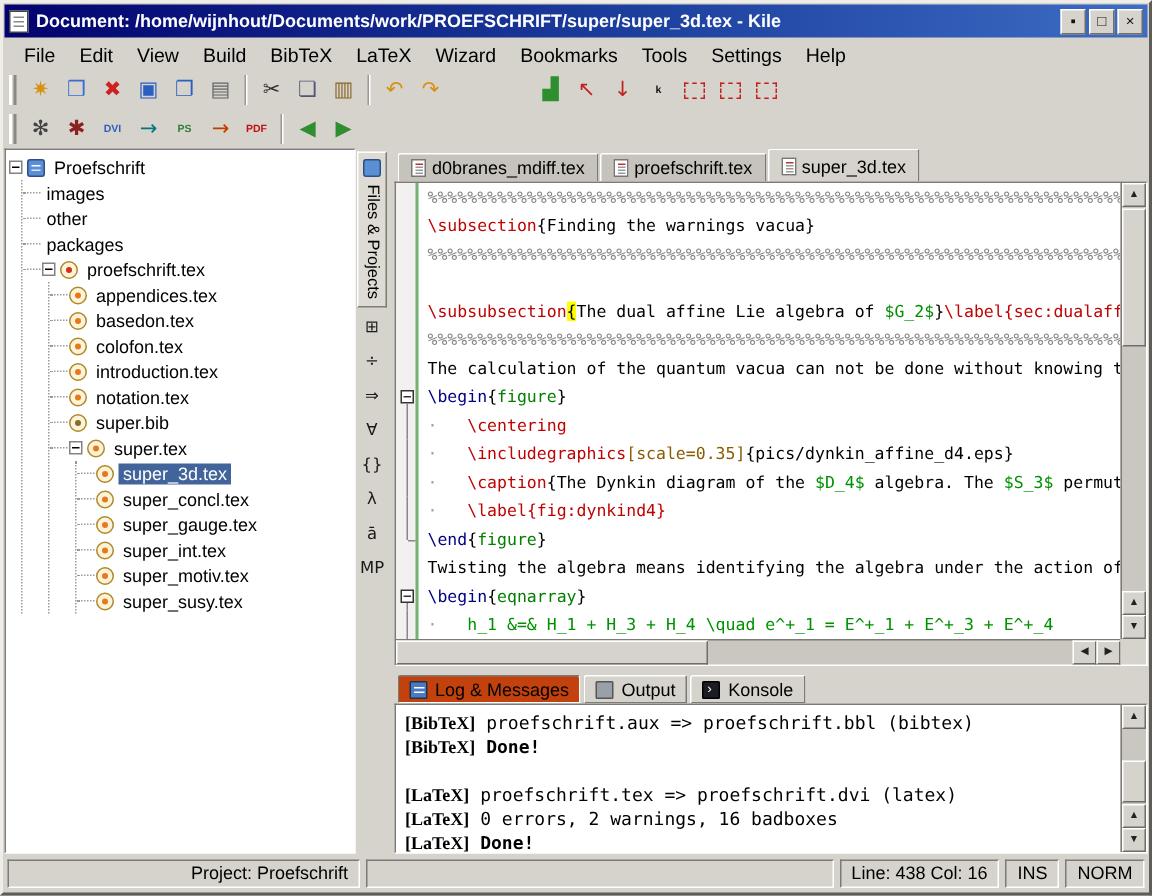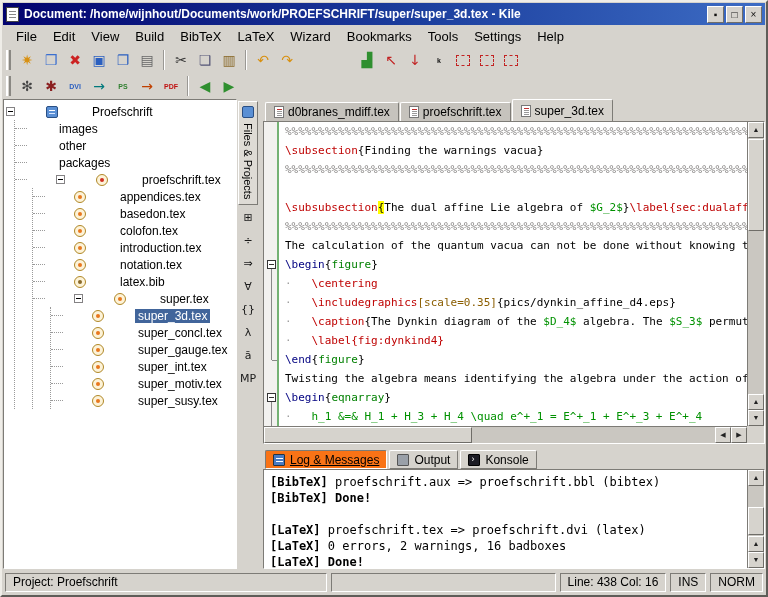--- a/index.html
+++ b/index.html
@@ -35,21 +35,21 @@
   .tb-dash { width:14px; height:11px; border:1px dashed #c22222; }
   .tb-sep { width:2px; height:20px; border-left:1px solid #9a9894; border-right:1px solid #fff; margin:0 4px; }
   .tb-space { width:56px; height:1px; }
 
   
   .main { display:flex; height:470px; margin:0 1px; }
 
   
   .tree-panel { width:234px; flex:none; background:#fff; overflow:hidden; padding:3px 2px;
     border:1px solid; border-color:#7d7b76 #fff #fff #7d7b76; font-size:12px; }
-  .trow { height:17px; display:flex; align-items:center; white-space:nowrap;gap:28px; }
+  .trow { height:17px; display:flex; align-items:center; white-space:nowrap; }
   .tconn { width:12px; height:1px; border-top:1px dotted #9a9a9a; margin-right:1px; flex:none; }
   .texp { width:9px; height:9px; border:1px solid #848284; background:#fff; position:relative; margin-right:3px; flex:none; }
   .texp::after { content:""; position:absolute; left:1px; right:1px; top:3px; border-top:1px solid #000; }
   .tic { width:12px; height:12px; margin-right:3px; flex:none; position:relative; }
   .tic.tex,.tic.bib,.tic.texroot { border-radius:50%; background:#fdf3d8; border:1px solid #b08828; }
   .tic.tex::after,.tic.bib::after,.tic.texroot::after { content:""; position:absolute; left:3px; top:3px;
     width:4px; height:4px; border-radius:50%; background:#e8781e; }
   .tic.bib::after { background:#8a6a2a; }
   .tic.texroot::after { background:#d03020; }
   .tic.project { border-radius:2px; background:#5a8fd4; border:1px solid #2a4f84; }
@@ -127,43 +127,43 @@
   .sb-thumb { position:absolute; left:0; width:16px; background:#d6d3cd;
     border:1px solid; border-color:#fff #6f6d68 #6f6d68 #fff; }
   .sb-thumb.h { top:0; height:16px; width:auto; }
   .vscroll .sb-btn { left:0; }
   .hscroll .sb-btn { top:0; }
 
   
   .bottom-tabs { height:21px; flex:none; display:flex; align-items:flex-start; padding:2px 2px 0 2px; gap:2px; }
   .btab { height:19px; display:flex; align-items:center; gap:5px; padding:0 7px; font-size:12px;
     background:#d6d3cd; border:1px solid; border-color:#fff #7d7b76 #7d7b76 #fff; border-radius:2px 2px 0 0; }
-  .btab.active { background:#f97316; border-color:#7d7b76 #fff #fff #7d7b76;text-decoration:underline; }
+  .btab.active { background:#c2410c; border-color:#7d7b76 #fff #fff #7d7b76; }
   .btab-ic { width:12px; height:12px; flex:none; position:relative; border-radius:1px; }
   .btab-ic.log-messages { background:#4a7ac2; border:1px solid #234; }
   .btab-ic.log-messages::after { content:""; position:absolute; left:2px; top:3px; width:7px; height:1px;
     background:#fff; box-shadow:0 3px 0 #fff; }
   .btab-ic.output { background:#9aa0a8; border:1px solid #555; }
   .btab-ic.konsole { background:#1c1c24; border:1px solid #000; }
   .btab-ic.konsole::after { content:"›"; position:absolute; left:2px; top:-1px; color:#fff; font-size:9px; }
 
   .log-frame { height:100px; flex:none; position:relative; background:#fff;
     border:1px solid; border-color:#7d7b76 #fff #fff #7d7b76; }
   .log { position:absolute; left:0; top:0; right:17px; bottom:0; overflow:hidden; padding:4px 6px;
     font:12px/16px "DejaVu Sans Mono","Liberation Mono",monospace; color:#000; }
   .lline { height:16px; white-space:pre; }
-  .ltag { font-weight:bold; }
+  .ltag { font-weight:bold;font-family:Liberation Serif, serif; }
   .lmsg.b { font-weight:bold; }
   .vscroll.in-log { bottom:0; }
 
   
   .statusbar { height:26px; display:flex; align-items:center; padding:0 3px; gap:4px; }
   .sb-box { height:19px; line-height:17px; border:1px solid; border-color:#7d7b76 #fff #fff #7d7b76;
     padding:0 7px; font-size:12px; white-space:nowrap; color:#000; }
-  .sb-project { width:322px; flex:none; }
+  .sb-project { width:235px; flex:none;text-align:right; }
   .sb-flex { flex:1; }
 </style>
 </head>
 <body>
 
 <div class="window">
 
   <div class="titlebar">
     <span class="tb-icon"></span>
     <span class="tb-title">Document: /home/wijnhout/Documents/work/PROEFSCHRIFT/super/super_3d.tex - Kile</span>
@@ -330,21 +330,21 @@
                 <span class="tlabel">introduction.tex</span>
               </div>
               <div class="trow">
                 <span class="tconn"></span>
                 <span class="tic tex"></span>
                 <span class="tlabel">notation.tex</span>
               </div>
               <div class="trow">
                 <span class="tconn"></span>
                 <span class="tic bib"></span>
-                <span class="tlabel">latex.bib</span>
+                <span class="tlabel">super.bib</span>
               </div>
               <div class="trow">
                 <span class="tconn"></span>
                 <span class="texp"></span>
                 <span class="tic tex"></span>
                 <span class="tlabel">super.tex</span>
               </div>
               <div class="tkids">
                 <div class="trow">
                   <span class="tconn"></span>

